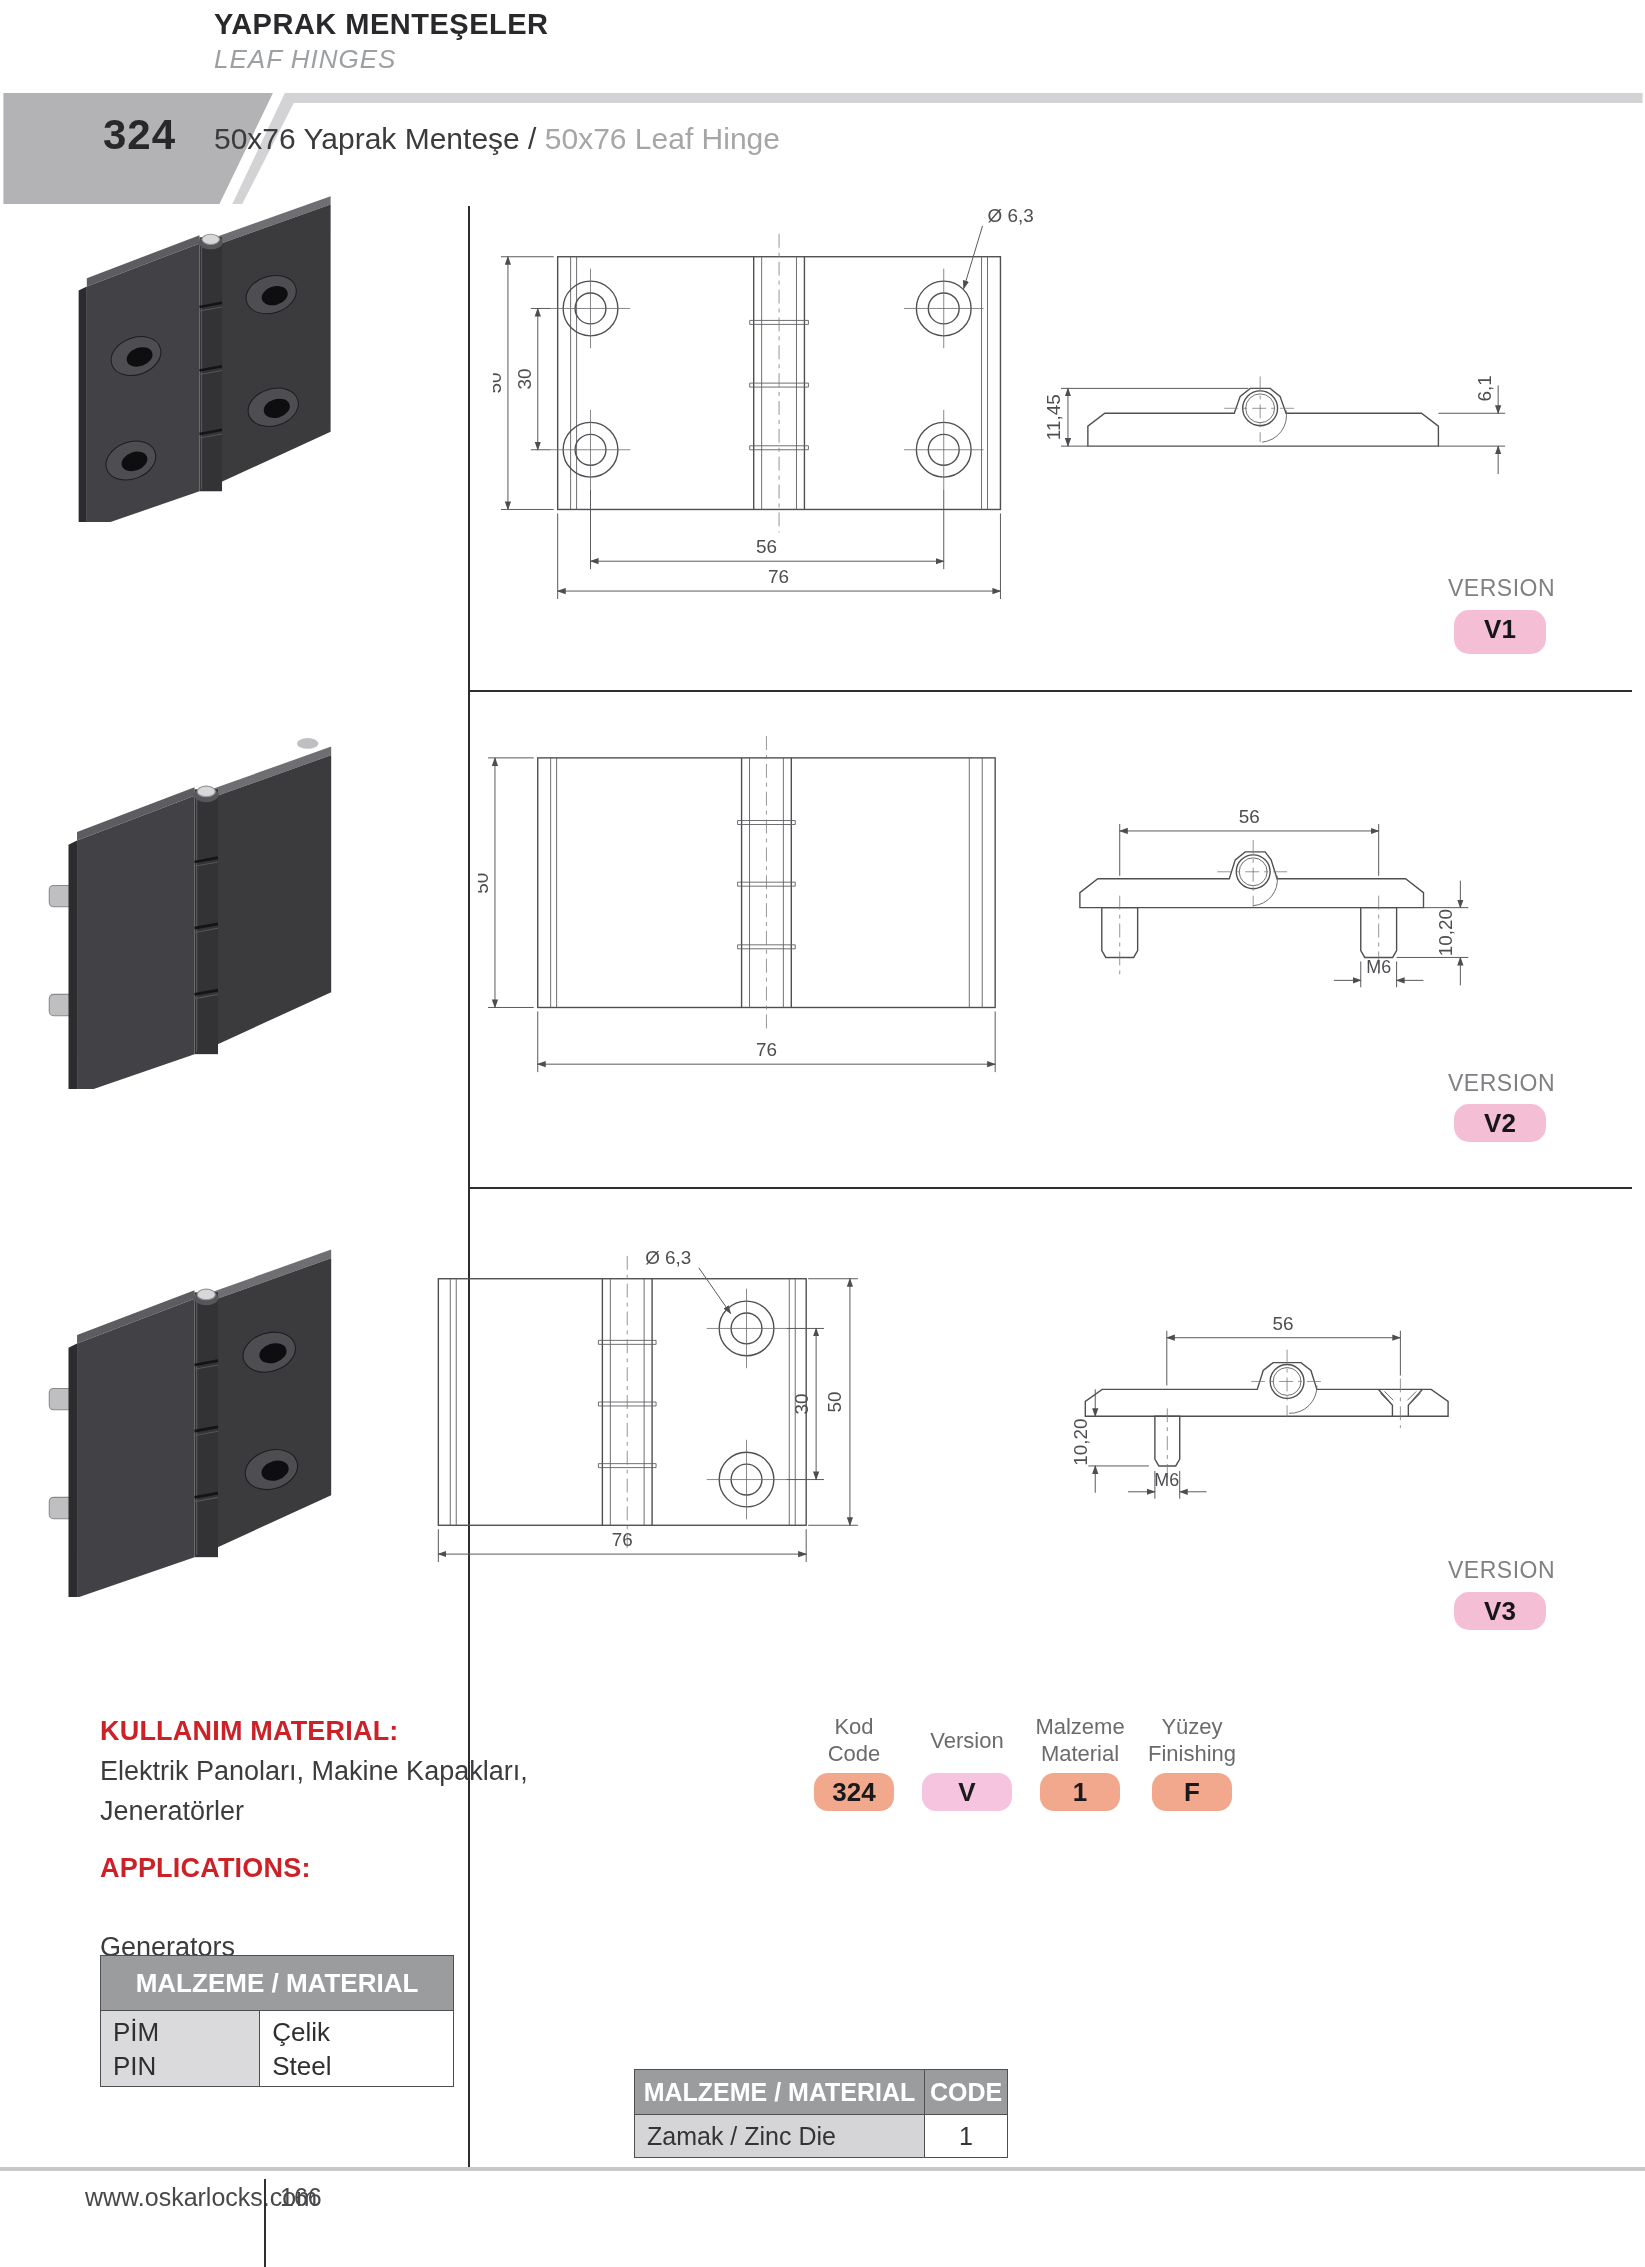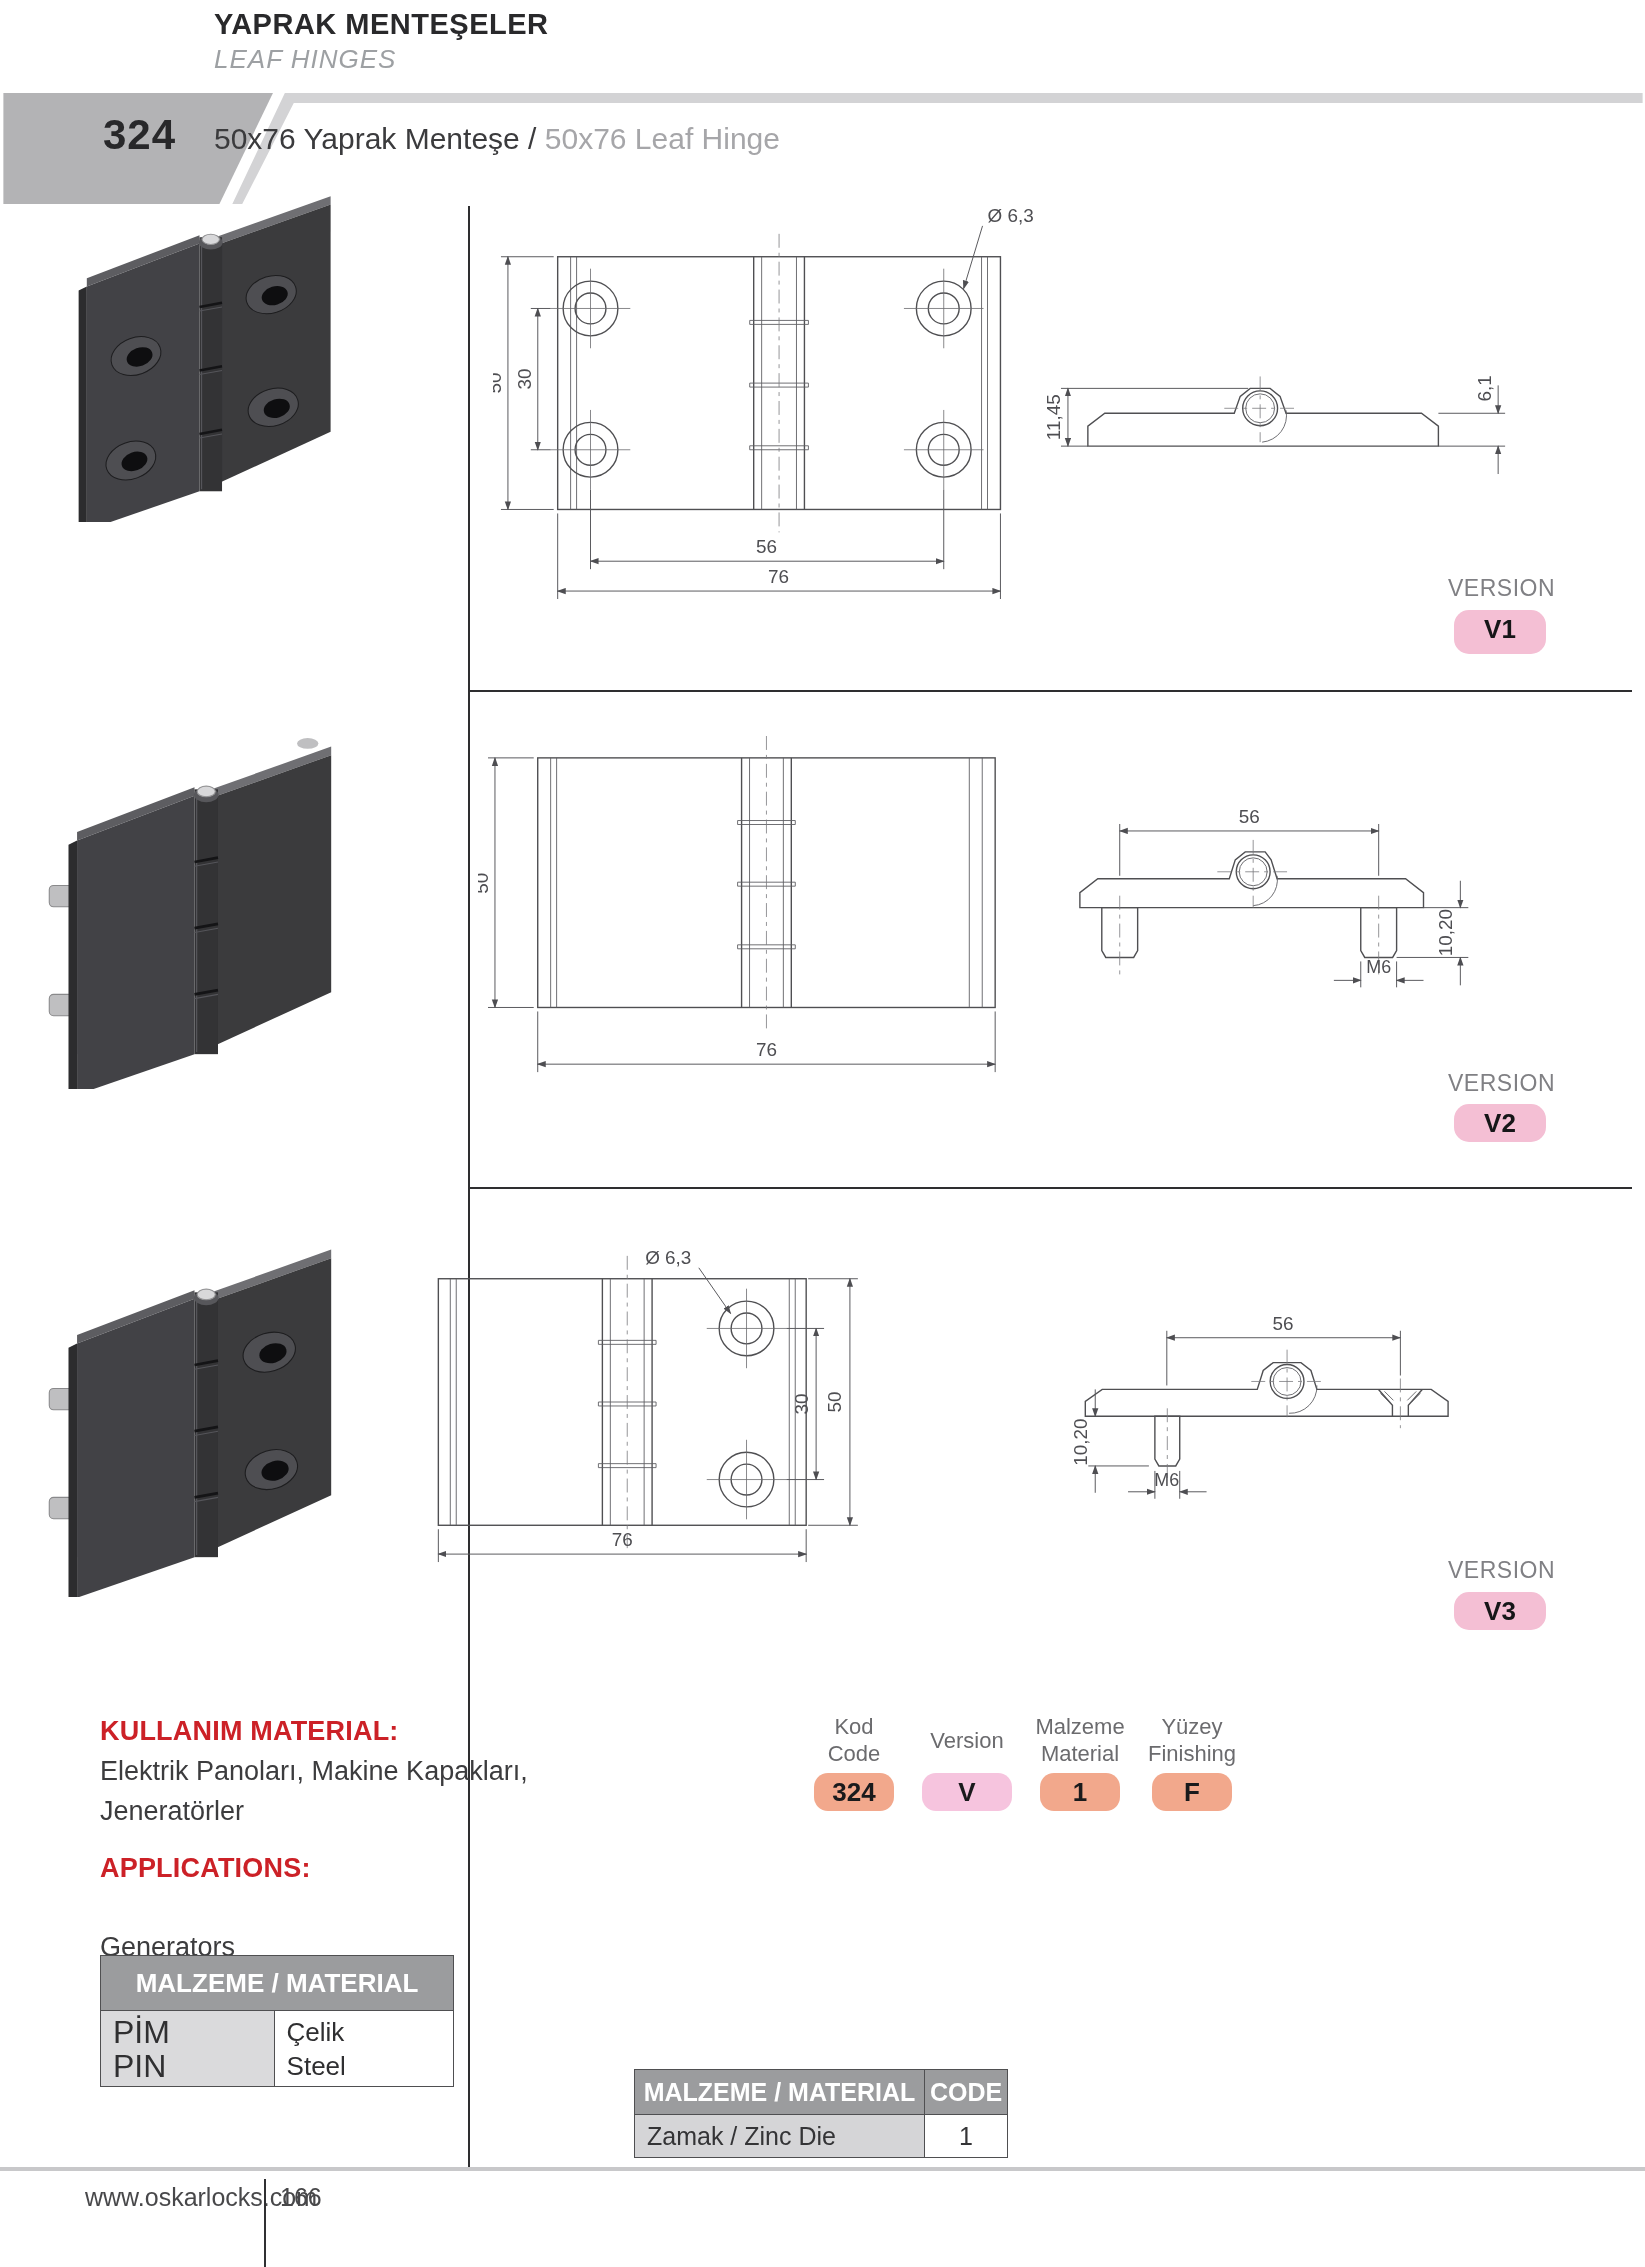--- a/index.html
+++ b/index.html
@@ -398,21 +398,21 @@
   <div class="abs body-t" style="left:100px;top:1791px;">Jeneratörler</div>
   <div class="abs red-h" style="left:100px;top:1853px;">APPLICATIONS:</div>
   <div class="abs body-t" style="left:100px;top:1927px;">Generators</div>
 
   <table class="abs tbl" style="left:100px;top:1955px;width:354px;">
     <tbody>
         <tr>
           <td colspan="2" class="th-gray" style="height:52px;font-size:26px;">MALZEME / MATERIAL</td>
         </tr>
     <tr>
-      <td class="cell-gray" style="height:73px;padding-left:12px;font-size:32px;line-height:34px;color:#2f2f31;">
+      <td class="cell-gray" style="height:73px;padding-left:12px;font-size:26px;line-height:34px;color:#2f2f31;">
         <div>PİM</div>
         <div>PIN</div>
       </td>
       <td style="padding-left:12px;font-size:26px;line-height:34px;color:#2f2f31;background:#ffffff;margin-left:39px;">
         <div>Çelik</div>
         <div>Steel</div>
       </td>
     </tr>
   </tbody>
     </table>

